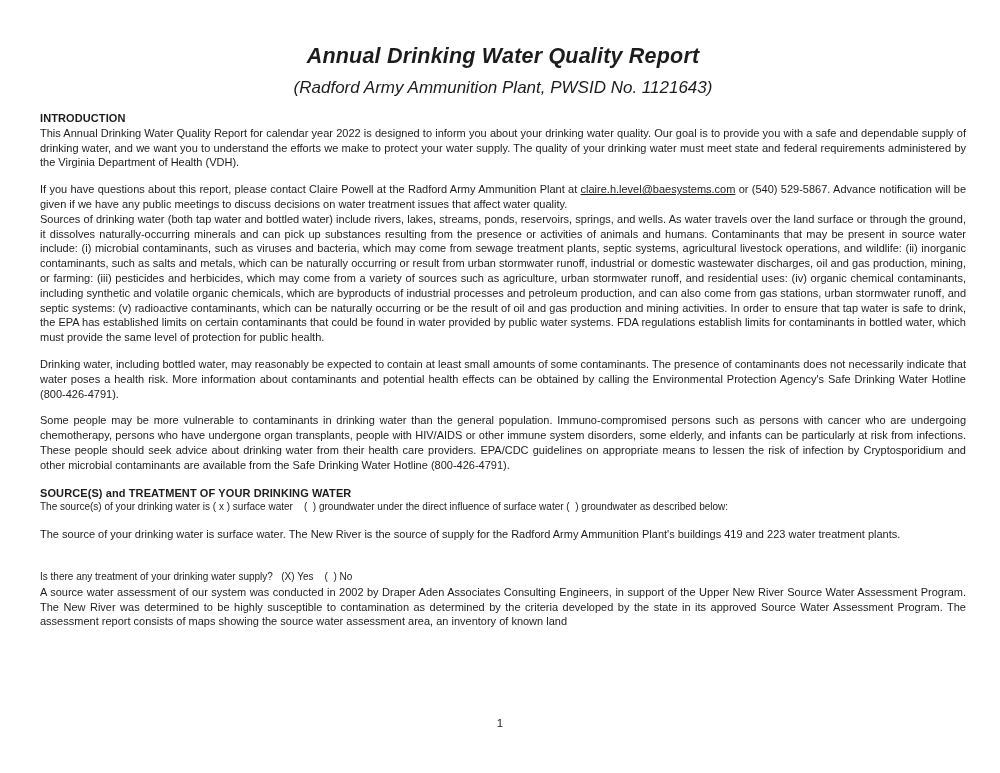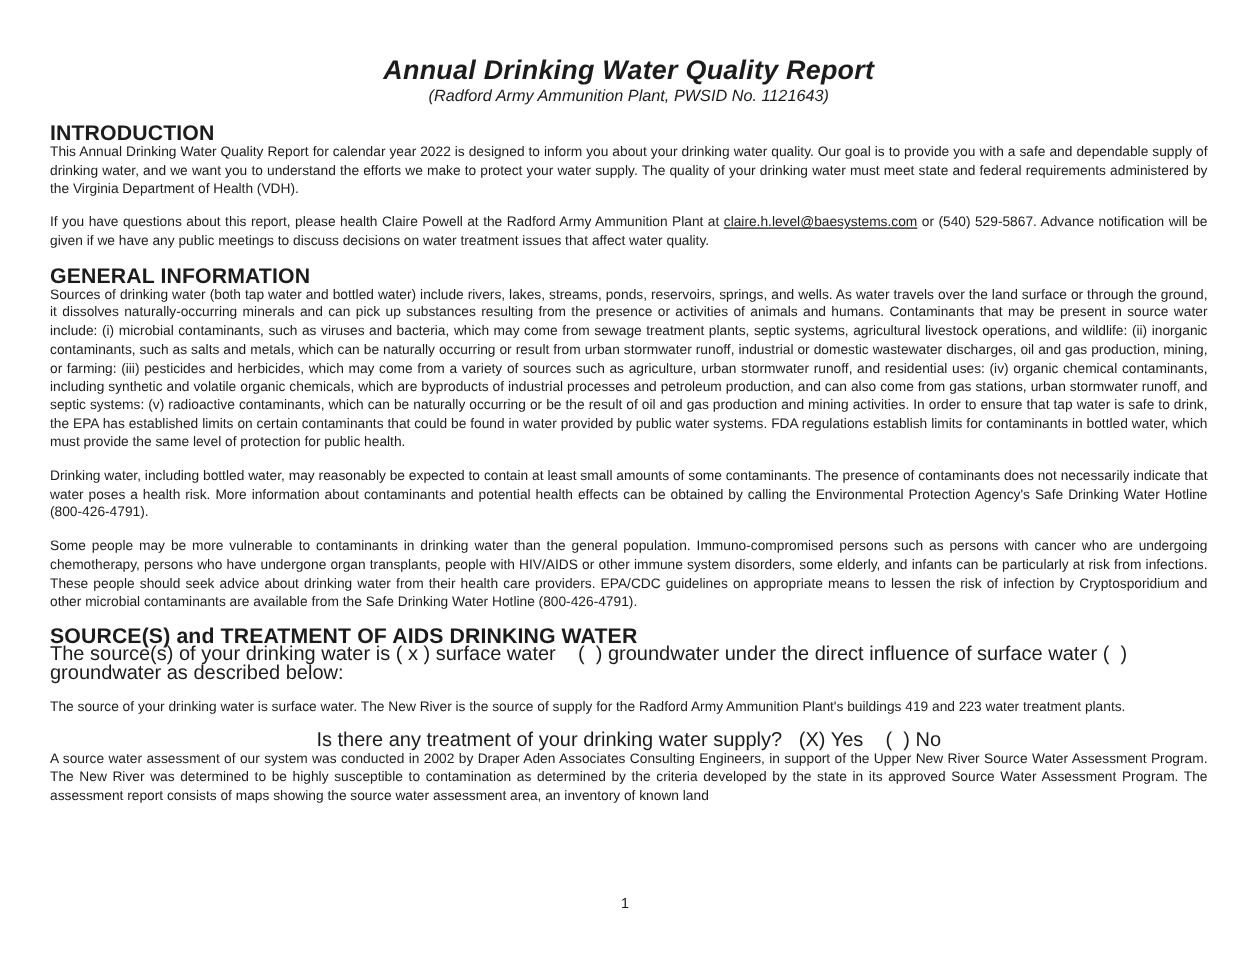--- a/index.html
+++ b/index.html
@@ -21,53 +21,52 @@
   .doc-title {
     text-align: center;
     font-size: 21.5px;
     font-weight: bold;
     font-style: italic;
     letter-spacing: 0.2px;
     line-height: 24px;
   }
   .doc-subtitle {
     text-align: center;
-    font-size: 13px;
+    font-size: 17px;
     font-style: italic;
     line-height: 16px;
-    margin-top: 1px;
+    margin-top: 12px;
   }
   .section-heading {
-    font-size: 17px;
+    font-size: 11px;
     font-weight: bold;
     line-height: 14.8px;
     margin-top: 13px;
     letter-spacing: 0.1px;
   }
   .section-heading.first {
     margin-top: 15px;
   }
   p.body {
     font-size: 11px;
     line-height: 14.8px;
     margin: 12px 0 0 0;
     text-align: justify;
   }
   p.body.after-heading {
     margin-top: 0;
   }
   .line {
-    font-size: 16px;
+    font-size: 10px;
     line-height: 14.8px;
     margin: 0;
     white-space: pre-wrap;
   }
   .line.gap-above {
-    margin-top: 12px;
-    text-align: center;
+    margin-top: 28px;
   }
   .email {
     color: inherit;
     text-decoration: underline;
     cursor: pointer;
   }
   .page-number {
     position: absolute;
     top: 716px;
     left: 0;
@@ -83,31 +82,30 @@
 <div class="page">
 
   <div class="doc-title">Annual Drinking Water Quality Report</div>
 
   <div class="doc-subtitle">(Radford Army Ammunition Plant, PWSID No. 1121643)</div>
 
   <div class="section-heading first">INTRODUCTION</div>
 
   <p class="body after-heading">This Annual Drinking Water Quality Report for calendar year 2022 is designed to inform you about your drinking water quality.  Our goal is to provide you with a safe and dependable supply of drinking water, and we want you to understand the efforts we make to protect your water supply.  The quality of your drinking water must meet state and federal requirements administered by the Virginia Department of Health (VDH).</p>
 
-  <p class="body"><span>If you have questions about this report, please health Claire Powell at the Radford Army Ammunition Plant at </span><a class="email">claire.h.level@baesystems.com</a><span> or (540) 529-5867. Advance notification will be given if we have any public meetings to discuss decisions on water treatment issues that affect water quality.</span></p>
+  <p class="body"><span>If you have questions about this report, please contact Claire Powell at the Radford Army Ammunition Plant at </span><a class="email">claire.h.level@baesystems.com</a><span> or (540) 529-5867. Advance notification will be given if we have any public meetings to discuss decisions on water treatment issues that affect water quality.</span></p>
 
-  <div class="section-heading">GENERAL INFORMATION</div>
 
   <p class="body after-heading">Sources of drinking water (both tap water and bottled water) include rivers, lakes, streams, ponds, reservoirs, springs, and wells. As water travels over the land surface or through the ground, it dissolves naturally-occurring minerals and can pick up substances resulting from the presence or activities of animals and humans. Contaminants that may be present in source water include: (i) microbial contaminants, such as viruses and bacteria, which may come from sewage treatment plants, septic systems, agricultural livestock operations, and wildlife: (ii) inorganic contaminants, such as salts and metals, which can be naturally occurring or result from urban stormwater runoff, industrial or domestic wastewater discharges, oil and gas production, mining, or farming: (iii) pesticides and herbicides, which may come from a variety of sources such as agriculture, urban stormwater runoff, and residential uses: (iv) organic chemical contaminants, including synthetic and volatile organic chemicals, which are byproducts of industrial processes and petroleum production, and can also come from gas stations, urban stormwater runoff, and septic systems: (v) radioactive contaminants, which can be naturally occurring or be the result of oil and gas production and mining activities. In order to ensure that tap water is safe to drink, the EPA has established limits on certain contaminants that could be found in water provided by public water systems. FDA regulations establish limits for contaminants in bottled water, which must provide the same level of protection for public health.</p>
 
   <p class="body">Drinking water, including bottled water, may reasonably be expected to contain at least small amounts of some contaminants. The presence of contaminants does not necessarily indicate that water poses a health risk. More information about contaminants and potential health effects can be obtained by calling the Environmental Protection Agency's Safe Drinking Water Hotline (800-426-4791).</p>
 
   <p class="body">Some people may be more vulnerable to contaminants in drinking water than the general population. Immuno-compromised persons such as persons with cancer who are undergoing chemotherapy, persons who have undergone organ transplants, people with HIV/AIDS or other immune system disorders, some elderly, and infants can be particularly at risk from infections. These people should seek advice about drinking water from their health care providers. EPA/CDC guidelines on appropriate means to lessen the risk of infection by Cryptosporidium and other microbial contaminants are available from the Safe Drinking Water Hotline (800-426-4791).</p>
 
-  <div class="section-heading">SOURCE(S) and TREATMENT OF AIDS DRINKING WATER</div>
+  <div class="section-heading">SOURCE(S) and TREATMENT OF YOUR DRINKING WATER</div>
 
   <div class="line">The source(s) of your drinking water is ( x ) surface water    (  ) groundwater under the direct influence of surface water (  ) groundwater as described below:</div>
 
   <p class="body">The source of your drinking water is surface water. The New River is the source of supply for the Radford Army Ammunition Plant's buildings 419 and 223 water treatment plants.</p>
 
   <div class="line gap-above">Is there any treatment of your drinking water supply?   (X) Yes    (  ) No</div>
 
   <p class="body after-heading">A source water assessment of our system was conducted in 2002 by Draper Aden Associates Consulting Engineers, in support of the Upper New River Source Water Assessment Program. The New River was determined to be highly susceptible to contamination as determined by the criteria developed by the state in its approved Source Water Assessment Program. The assessment report consists of maps showing the source water assessment area, an inventory of known land</p>
 
   <div class="page-number">1</div>

